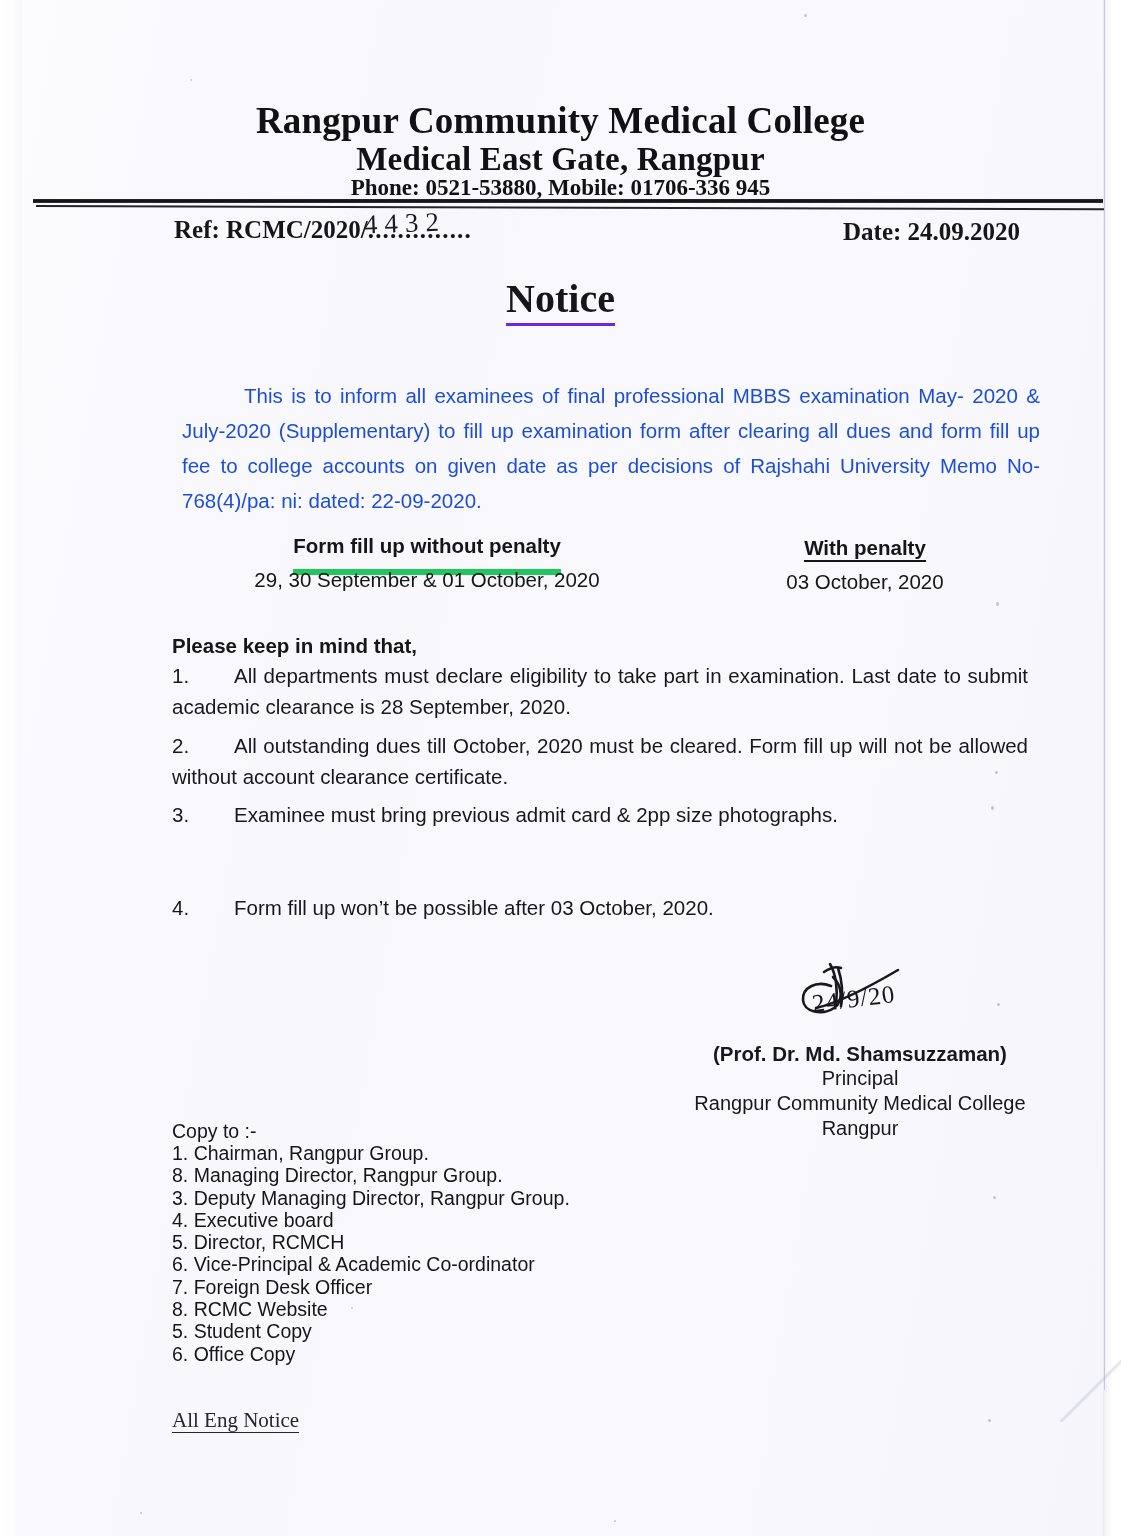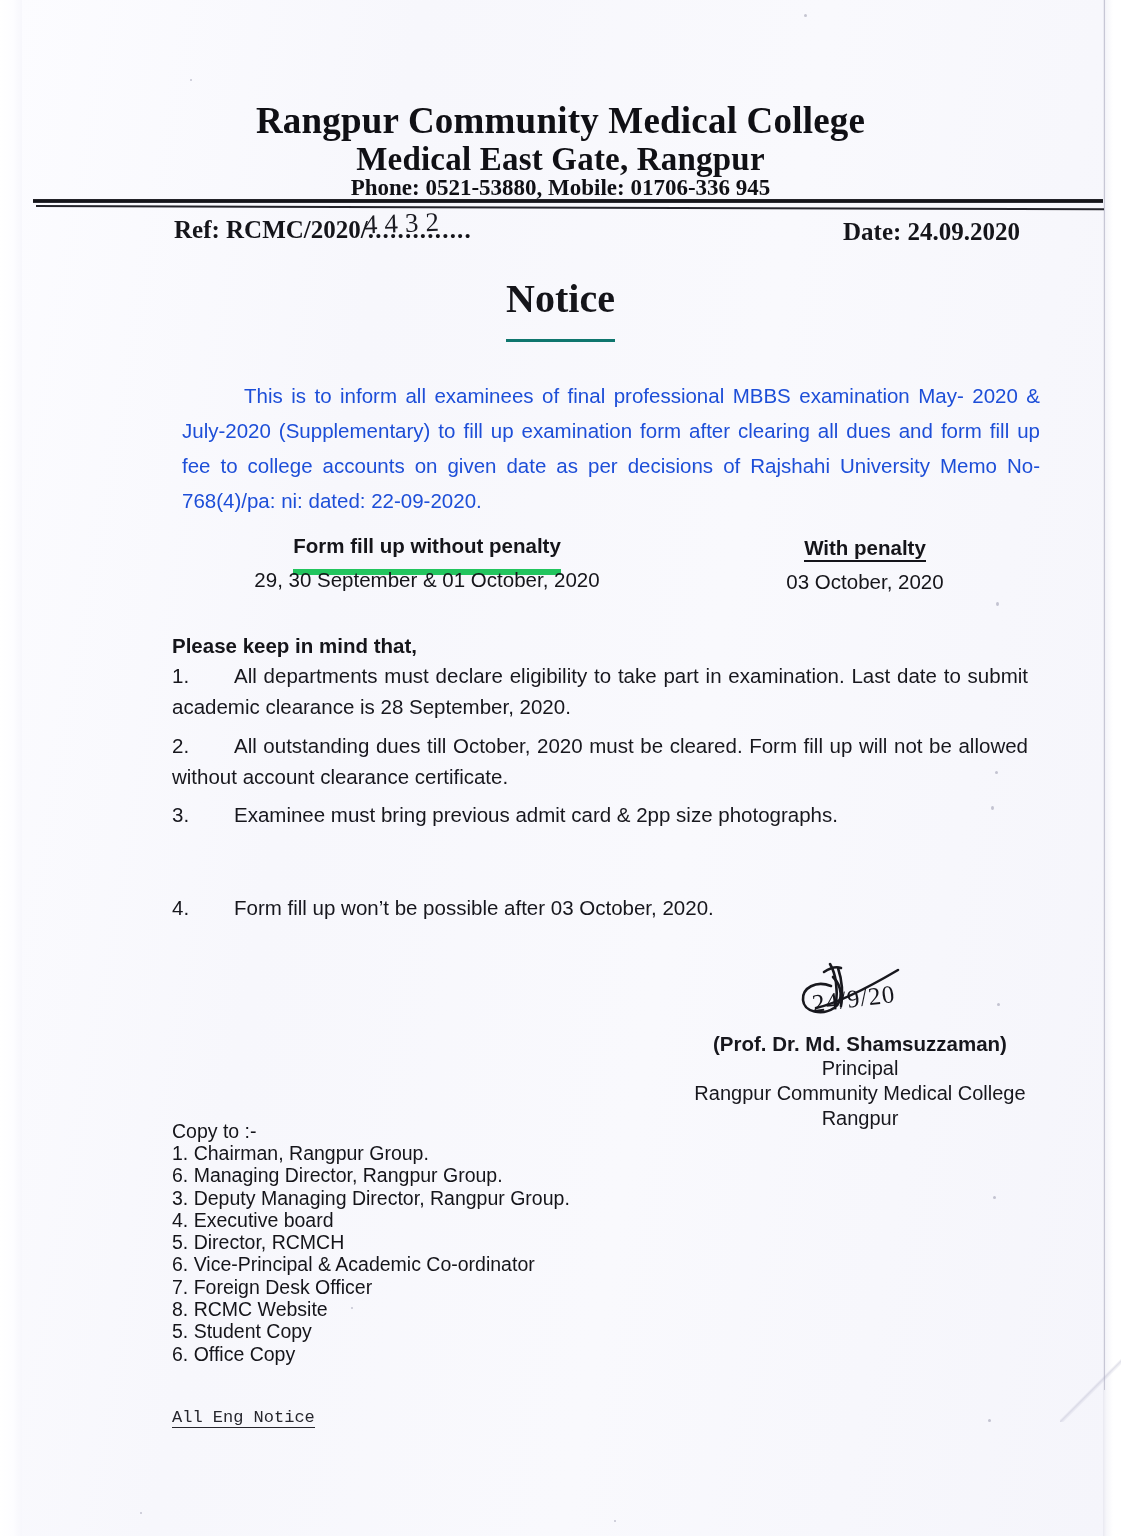--- a/index.html
+++ b/index.html
@@ -138,22 +138,22 @@
   }
 
   
   #notice-title {
     position: absolute; left: 0; top: 275px; width: 1121px;
     text-align: center;
     font-family: "Liberation Serif", serif;
     font-weight: bold; font-size: 40px;
   }
   #notice-title span {
-    border-bottom: 3px solid #0f766e;
-    padding-bottom: 18px;
+    border-bottom: 3px solid #6d28d9;
+    padding-bottom: 2px;
   }
 
   
   #intro {
     position: absolute;
     left: 182px; top: 378px;
     width: 858px;
     font-size: 20.5px;
     line-height: 35px;
     text-align: justify;
@@ -225,39 +225,39 @@
   }
   #sig-block {
     position: absolute;
     left: 620px; top: 1031px;
     width: 480px;
     text-align: center;
     font-size: 20px;
     line-height: 25px;
     color: #17171d;
   }
-  #sig-name { font-weight: bold; font-size: 20.5px; }
+  #sig-name { font-weight: bold; font-size: 20.5px; margin-top: 10px; }
 
   
   #copy-head {
     position: absolute; left: 172px; top: 1120px;
     font-size: 19.5px;
   }
   #copy-list {
     position: absolute; left: 172px; top: 1142px;
     font-size: 19.5px;
     line-height: 22.3px;
   }
   #copy-list div { white-space: nowrap; }
 
   
   #footer-note {
     position: absolute; left: 172px; top: 1408px;
-    font-family: Liberation Mono, monospace;
-    font-size: 17px;
+    font-family: Liberation Serif, serif;
+    font-size: 21px;
     color: #26262d;
   }
   #footer-note span { border-bottom: 1px solid #26262d; }
 </style>
 </head>
 <body>
 
 <div id="paper">
   <div id="sheet"></div>
   <div id="left-gutter"></div>
@@ -336,21 +336,21 @@
   <div id="sig-block">
     <div id="sig-name">(Prof. Dr. Md. Shamsuzzaman)</div>
     <div>Principal</div>
     <div>Rangpur Community Medical College</div>
     <div>Rangpur</div>
   </div>
 
   <div id="copy-head">Copy to :-</div>
   <div id="copy-list">
     <div>1. Chairman, Rangpur Group.</div>
-    <div>6. Managing Director, Rangpur Group.</div>
+    <div>8. Managing Director, Rangpur Group.</div>
     <div>3. Deputy Managing Director, Rangpur Group.</div>
     <div>4. Executive board</div>
     <div>5. Director, RCMCH</div>
     <div>6. Vice-Principal &amp; Academic Co-ordinator</div>
     <div>7. Foreign Desk Officer</div>
     <div>8. RCMC Website</div>
     <div>5. Student Copy</div>
     <div>6. Office Copy</div>
   </div>
 

